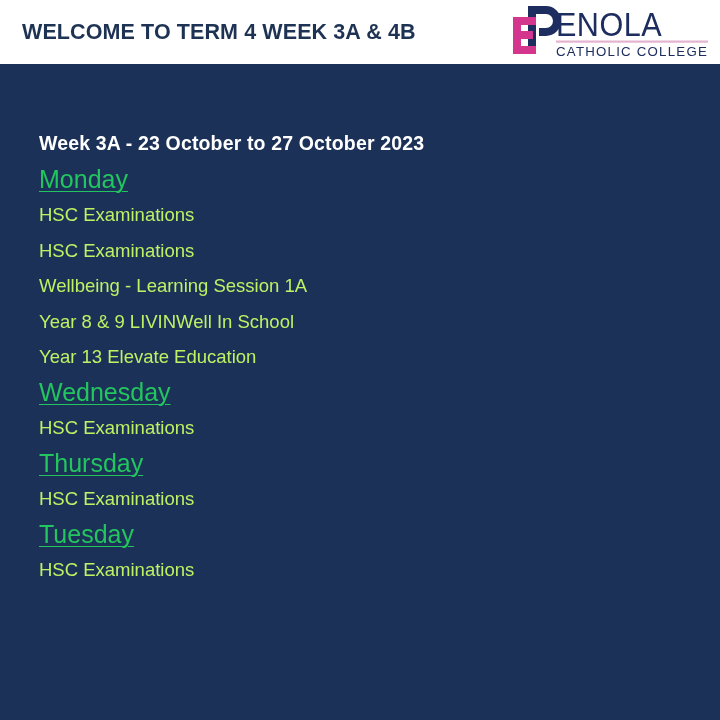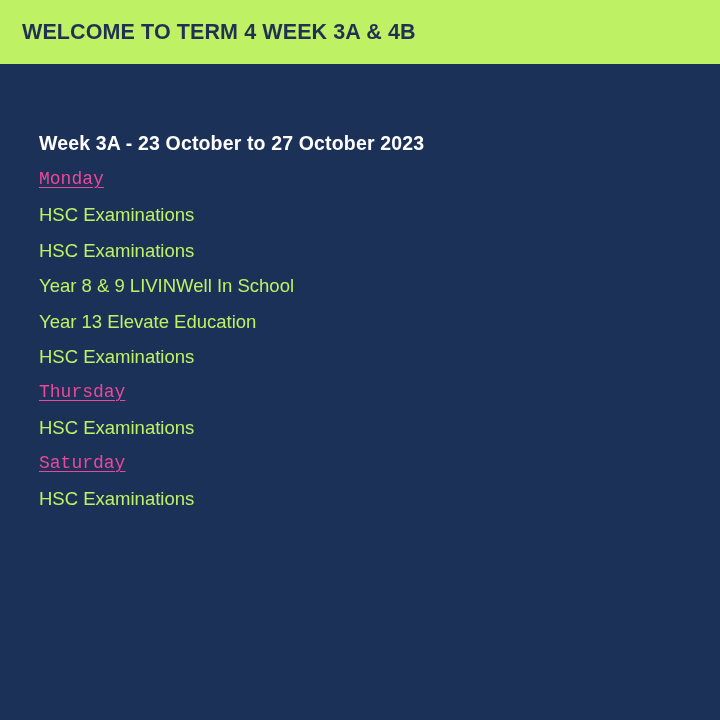--- a/index.html
+++ b/index.html
@@ -20,21 +20,21 @@
     background: #1c3158;
   }
 
   
   #header {
     position: absolute;
     left: 0;
     top: 0;
     width: 720px;
     height: 64px;
-    background: #bef264;
+    background: #ffffff;
     box-sizing: border-box;
     display: flex;
     align-items: center;
     justify-content: flex-start;
   }
   #header-title {
     position: absolute;
     left: 22px;
     top: 50%;
     transform: translateY(-50%);
@@ -79,23 +79,23 @@
   .week-heading {
     font-family: "Liberation Sans", sans-serif;
     font-weight: bold;
     font-size: 19.5px;
     color: #ffffff;
     line-height: 35.5px;
     white-space: nowrap;
     letter-spacing: 0.15px;
   }
   .day-name {
-    font-family: Liberation Mono, monospace;
-    font-size: 18px;
-    color: #ec4899;
+    font-family: Liberation Sans, sans-serif;
+    font-size: 25px;
+    color: #22c55e;
     line-height: 35.5px;
     text-decoration: underline;
     text-underline-offset: 3px;
     text-decoration-thickness: 1px;
     white-space: nowrap;
   }
   .event {
     font-family: "Liberation Sans", sans-serif;
     font-size: 18.5px;
     color: #bef264;
@@ -105,38 +105,59 @@
 </style>
 </head>
 <body>
 
 <div id="page">
 
   <div id="header">
 
     <div id="header-title">WELCOME TO TERM 4 WEEK 3A &amp; 4B</div>
 
+    <div id="logo">
+      <svg viewBox="0 0 206 60" xmlns="http://www.w3.org/2000/svg" aria-hidden="true">
+
+        <g>
+          <path d="M22 4 H40 a15 15 0 0 1 0 30 H33 V26 h7 a7 7 0 0 0 0 -14 H30 V44 H22 Z" fill="#1e2d60"></path>
+        </g>
+
+        <g>
+          <path d="M7 15 H30 V23 H15 V29 H27 V37 H15 V44 H30 V52 H7 Z" fill="#d3368c"></path>
+          <rect x="7" y="15" width="8" height="37" fill="#d3368c"></rect>
+        </g>
+
+        <text x="50" y="34" font-family="Liberation Sans, sans-serif" font-size="34" font-weight="normal" letter-spacing="0.5" fill="#1e2d60" textLength="106" lengthAdjust="spacingAndGlyphs">ENOLA</text>
+
+        <rect x="50" y="38.5" width="152" height="2.2" fill="#e4b3cf"></rect>
+
+        <text x="50" y="54" font-family="Liberation Sans, sans-serif" font-size="13" letter-spacing="1.2" fill="#1e2d60" textLength="152" lengthAdjust="spacingAndGlyphs">CATHOLIC COLLEGE</text>
+      </svg>
+    </div>
   </div>
 
   <div id="body-area">
     <div id="schedule">
 
       <div class="week-heading">Week 3A -  23 October to 27 October 2023</div>
 
       <div class="day-name">Monday</div>
       <div class="event">HSC Examinations</div>
 
       <div class="event">HSC Examinations</div>
+      <div class="event">Wellbeing - Learning Session 1A</div>
       <div class="event">Year 8 &amp; 9 LIVINWell In School</div>
       <div class="event">Year 13 Elevate Education</div>
 
+      <div class="day-name">Wednesday</div>
       <div class="event">HSC Examinations</div>
 
       <div class="day-name">Thursday</div>
       <div class="event">HSC Examinations</div>
 
-      <div class="day-name">Saturday</div>
+      <div class="day-name">Tuesday</div>
       <div class="event">HSC Examinations</div>
 
     </div>
   </div>
 
 </div>
 
 </body></html>

